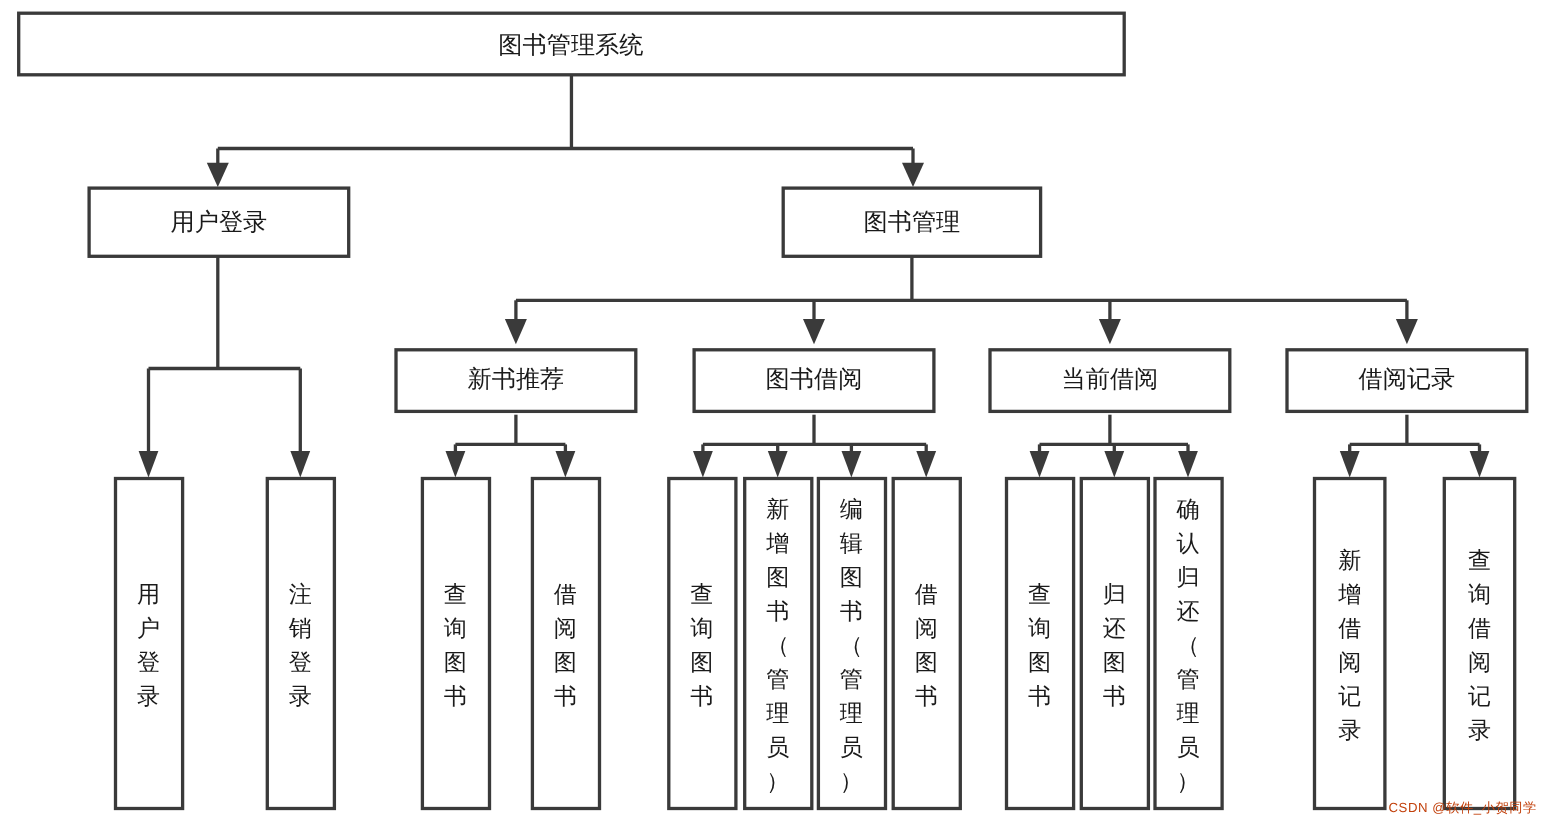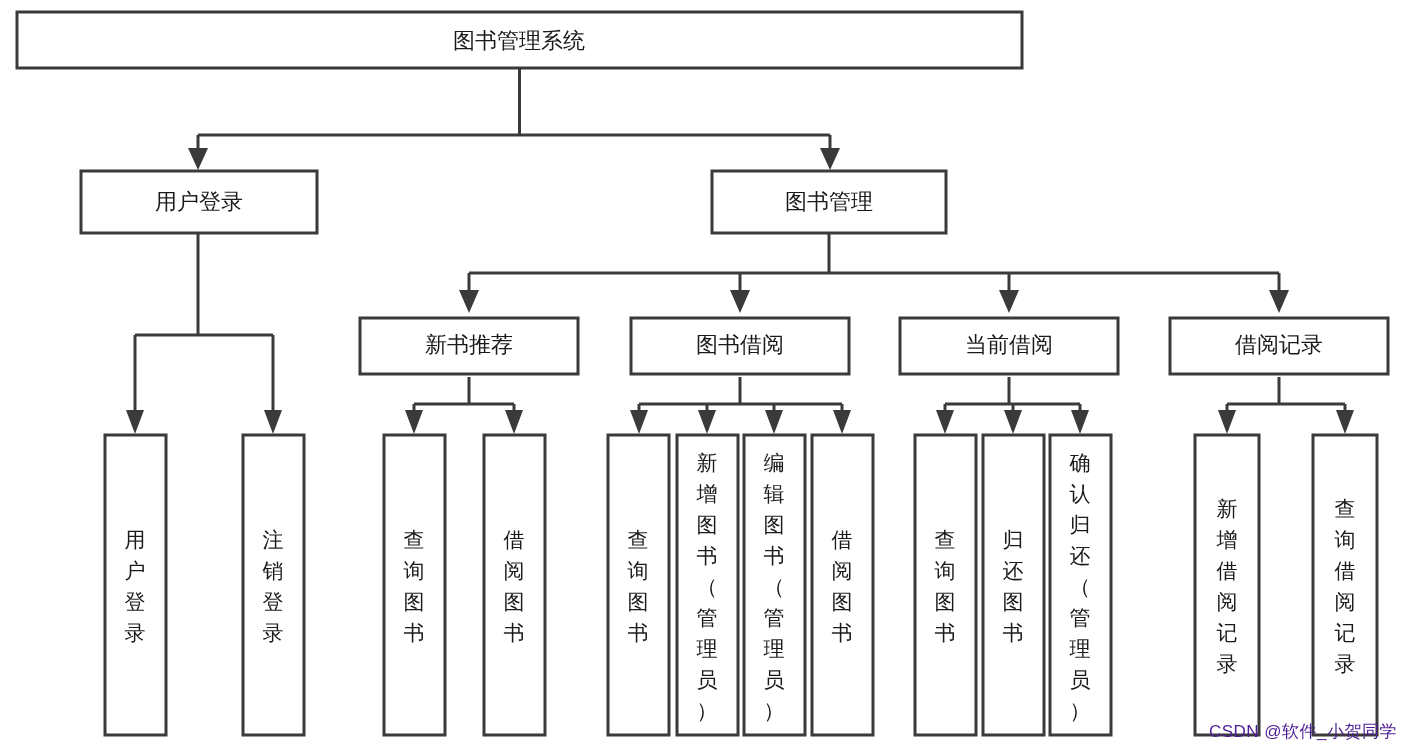--- a/index.html
+++ b/index.html
@@ -50,22 +50,22 @@
     font-family: "Liberation Sans", "DejaVu Sans", sans-serif;
     font-size: 21px;
     fill: #1a1a1a;
     text-anchor: middle;
   }
   .watermark {
     position: absolute;
     right: 8px;
     bottom: 4px;
     font-family: "Liberation Sans", "DejaVu Sans", sans-serif;
-    font-size: 17px;
-    color: #4c1d95;
+    font-size: 12px;
+    color: #c2410c;
     letter-spacing: 0.5px;
     white-space: nowrap;
     user-select: none;
   }
 </style>
 </head>
 <body>
 
 <div id="diagram-root">
 

